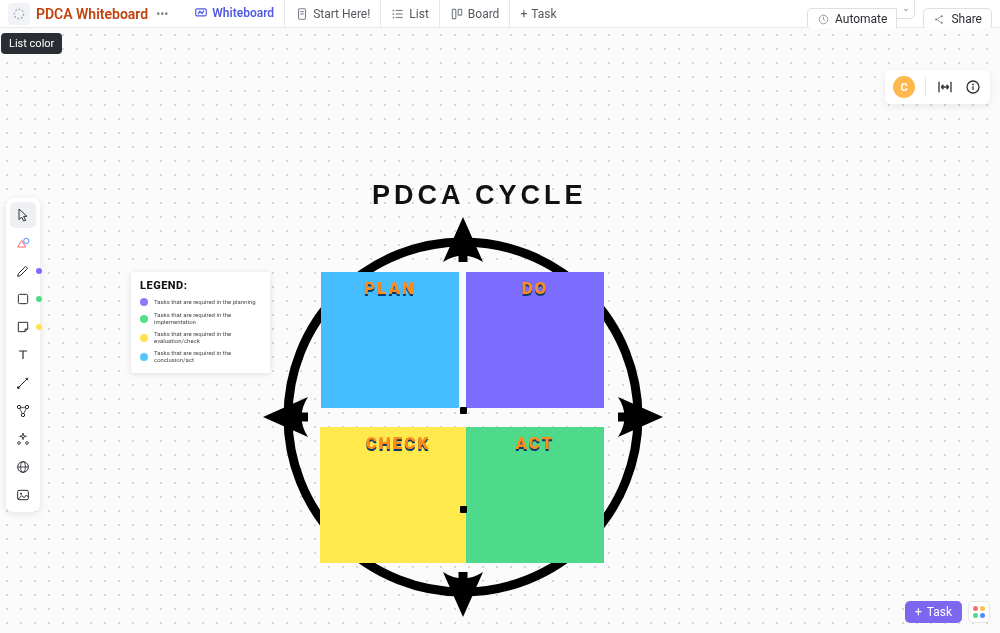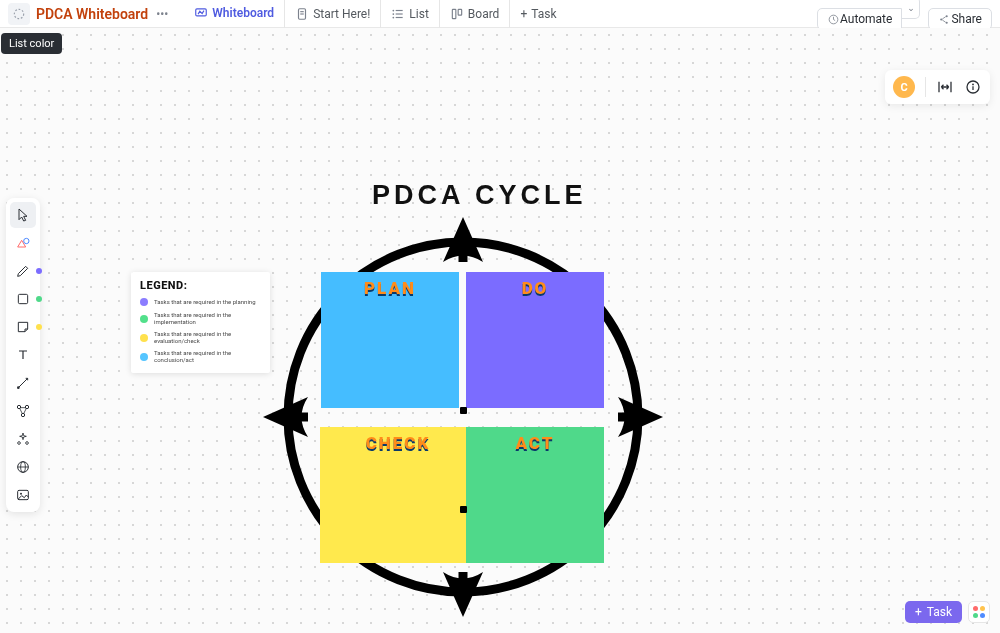--- a/index.html
+++ b/index.html
@@ -11,21 +11,21 @@
     .page-icon { width: 22px; height: 22px; border-radius: 4px; background: #f1f3f6; display: flex; align-items: center; justify-content: center; }
     .page-icon svg { width: 14px; height: 14px; }
     .page-title { font-size: 14px; font-weight: 600; color: #c2410c; }
     .more-dots { color: #7c828d; font-size: 12px; cursor: pointer; padding: 0 2px; }
     .tabs { display: flex; align-items: center; margin-left: 8px; height: 28px; }
     .tab { display: flex; align-items: center; gap: 4px; padding: 17px 10px; height: 28px; font-size: 12px; color: #54595f; cursor: pointer; border-right: 1px solid #e6e6e6; }
     .tab.active { color: #4f5be0; border-bottom: 2px solid #4f5be0; font-weight: 600; }
     .tab svg { width: 14px; height: 14px; }
     .tab-add { display: flex; align-items: center; gap: 4px; padding: 0 10px; font-size: 12px; color: #54595f; cursor: pointer; }
     .topbar-right { display: flex; align-items: center; gap: 8px; }
-    .btn { display: flex; align-items: center; height: 22px; padding: 0 9px; font-size: 12px; border: 1px solid #dcdfe4; border-radius: 5px; background: #fff; color: #2a2e34; cursor: pointer; margin-top: 11px; }
+    .btn { display: flex; align-items: center; gap: 5px; height: 22px; padding: 0 9px; font-size: 12px; border: 1px solid #dcdfe4; border-radius: 5px; background: #fff; color: #2a2e34; cursor: pointer; margin-top: 11px; }
     .btn svg { width: 13px; height: 13px; }
     .btn-split { display: flex; }
     .btn-split .btn { border-radius: 5px 0 0 5px; }
     .split-caret { width: 18px; height: 22px; border: 1px solid #dcdfe4; border-left: none; border-radius: 0 5px 5px 0; display: flex; align-items: center; justify-content: center; color: #7c828d; font-size: 9px; cursor: pointer; background:#fff; }
 
     
     .tooltip { position: absolute; top: 33px; left: 1px; background: #2a2e34; color: #fff; font-size: 11px; padding: 4px 8px; border-radius: 4px; z-index: 50; }
 
     
     .canvas { position: absolute; top: 28px; left: 0; right: 0; bottom: 0; background-image: radial-gradient(circle, #d7d7d7 1px, transparent 1px); background-size: 14px 14px; background-color: #fbfbfb; }

